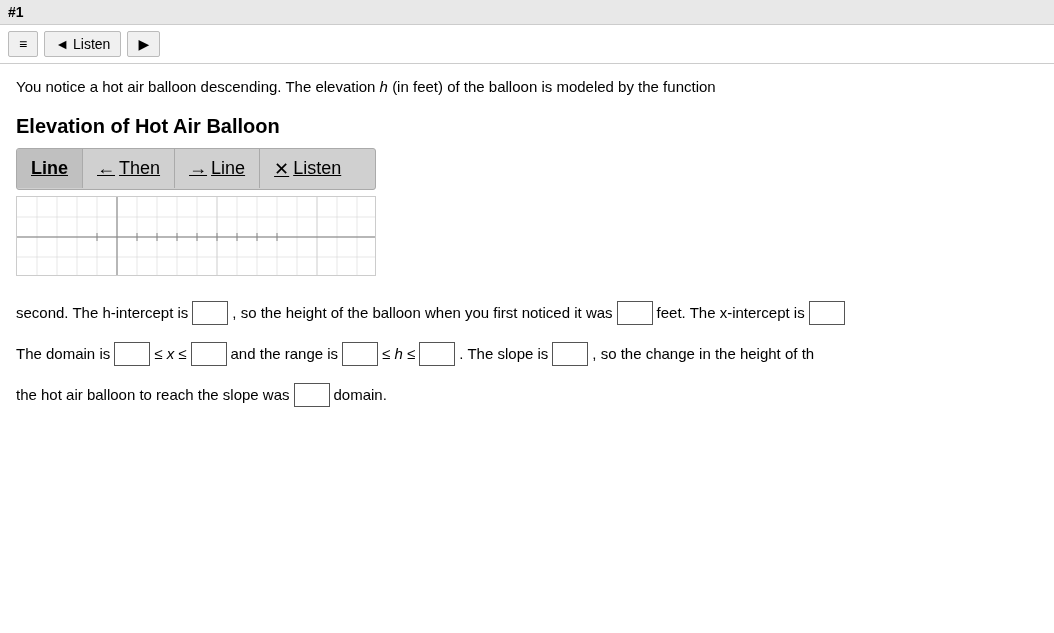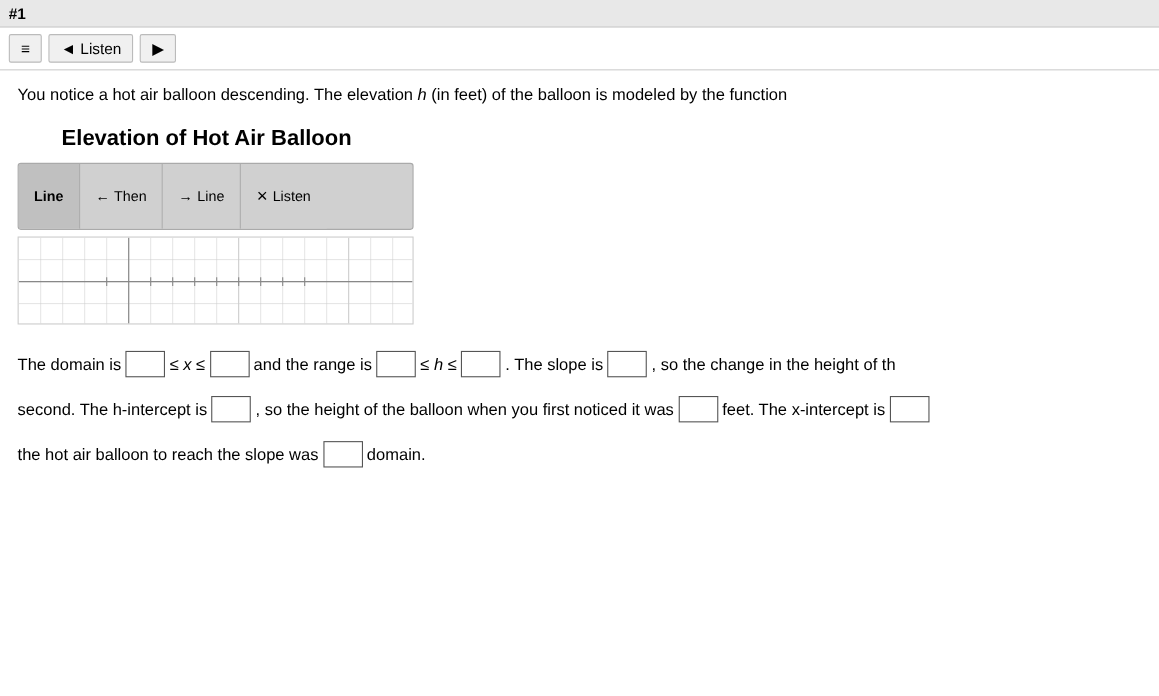--- a/index.html
+++ b/index.html
@@ -68,45 +68,45 @@
     }
 
     .graph-section {
       margin: 16px 0;
     }
 
     .graph-title {
       font-size: 20px;
       font-weight: bold;
       margin-bottom: 10px;
-      margin-left: 40px;
     }
 
     .graph-toolbar {
       display: flex;
       align-items: center;
       gap: 0;
       background: #d0d0d0;
       width: 360px;
       border: 1px solid #aaa;
       border-radius: 3px;
       overflow: hidden;
       margin-bottom: 6px;
     }
 
     .graph-tool-btn {
-      padding: 22px 14px;
+      padding: 9px 14px;
       background: #d0d0d0;
       border: none;
       border-right: 1px solid #aaa;
       cursor: pointer;
-      font-size: 13px;
-      display: flex;
-      align-items: center;
-      gap: 4px;
+      font-size: 18px;
+      display: flex;
+      align-items: center;
+      gap: 4px;
+      text-decoration: underline;
     }
 
     .graph-tool-btn:last-child {
       border-right: none;
     }
 
     .graph-tool-btn.active {
       background: #c0c0c0;
       font-weight: bold;
     }
@@ -256,43 +256,43 @@
         <line x1="220" y1="36" x2="220" y2="44" stroke="#888" stroke-width="1"></line>
         <line x1="240" y1="36" x2="240" y2="44" stroke="#888" stroke-width="1"></line>
         <line x1="260" y1="36" x2="260" y2="44" stroke="#888" stroke-width="1"></line>
       </svg>
     </div>
   </div>
 
   <div class="answers-section">
 
     <div class="answer-line">
+      <span class="text-span">second. The h-intercept is</span>
+      <input type="text" class="answer-box" style="width: 36px; height: 24px; border: 1px solid rgb(85, 85, 85); padding: 2px; font-size: 14px;">
+      <span class="text-span">, so the height of the balloon when you first noticed it was</span>
+      <input type="text" class="answer-box" style="width: 36px; height: 24px; border: 1px solid rgb(85, 85, 85); padding: 2px; font-size: 14px;">
+      <span class="text-span">feet. The x-intercept is</span>
+      <input type="text" class="answer-box" style="width: 36px; height: 24px; border: 1px solid rgb(85, 85, 85); padding: 2px; font-size: 14px;">
+    </div>
+
+    <div class="answer-line">
       <span class="text-span">The domain is</span>
       <input type="text" class="answer-box" style="width: 36px; height: 24px; border: 1px solid rgb(85, 85, 85); padding: 2px; font-size: 14px;">
       <span class="text-span">≤ <em>x</em> ≤</span>
       <input type="text" class="answer-box" style="width: 36px; height: 24px; border: 1px solid rgb(85, 85, 85); padding: 2px; font-size: 14px;">
       <span class="text-span">and the range is</span>
       <input type="text" class="answer-box" style="width: 36px; height: 24px; border: 1px solid rgb(85, 85, 85); padding: 2px; font-size: 14px;">
       <span class="text-span">≤ <em>h</em> ≤</span>
       <input type="text" class="answer-box" style="width: 36px; height: 24px; border: 1px solid rgb(85, 85, 85); padding: 2px; font-size: 14px;">
       <span>. </span>
       <span class="text-span">The slope is</span>
       <input type="text" class="answer-box" style="width: 36px; height: 24px; border: 1px solid rgb(85, 85, 85); padding: 2px; font-size: 14px;">
       <span class="text-span">, so the change in the height of th</span>
     </div>
 
     <div class="answer-line">
-      <span class="text-span">second. The h-intercept is</span>
-      <input type="text" class="answer-box" style="width: 36px; height: 24px; border: 1px solid rgb(85, 85, 85); padding: 2px; font-size: 14px;">
-      <span class="text-span">, so the height of the balloon when you first noticed it was</span>
-      <input type="text" class="answer-box" style="width: 36px; height: 24px; border: 1px solid rgb(85, 85, 85); padding: 2px; font-size: 14px;">
-      <span class="text-span">feet. The x-intercept is</span>
-      <input type="text" class="answer-box" style="width: 36px; height: 24px; border: 1px solid rgb(85, 85, 85); padding: 2px; font-size: 14px;">
-    </div>
-
-    <div class="answer-line">
       <span class="text-span">the hot air balloon to reach the slope was</span>
       <input type="text" class="answer-box" style="width: 36px; height: 24px; border: 1px solid rgb(85, 85, 85); padding: 2px; font-size: 14px;">
       <span class="text-span">domain.</span>
     </div>
 
   </div>
 </div>
 
 </body></html>

